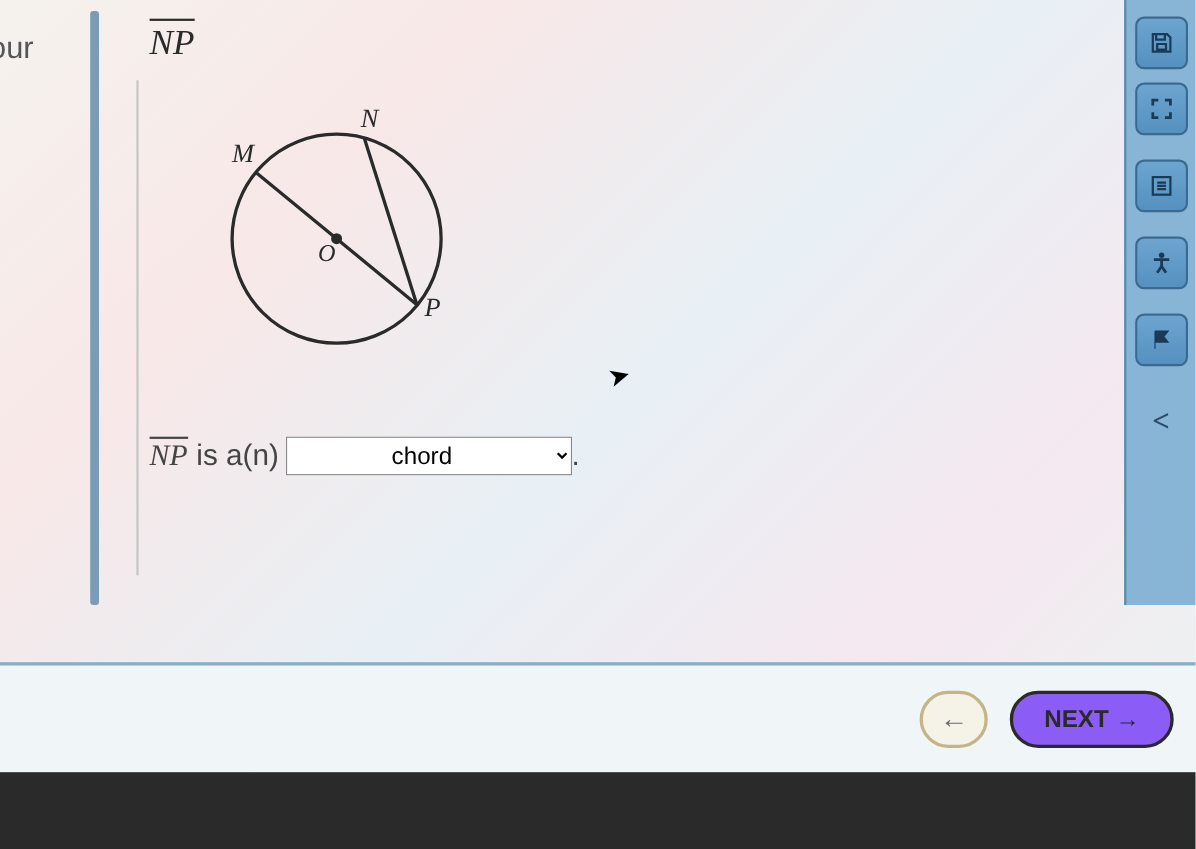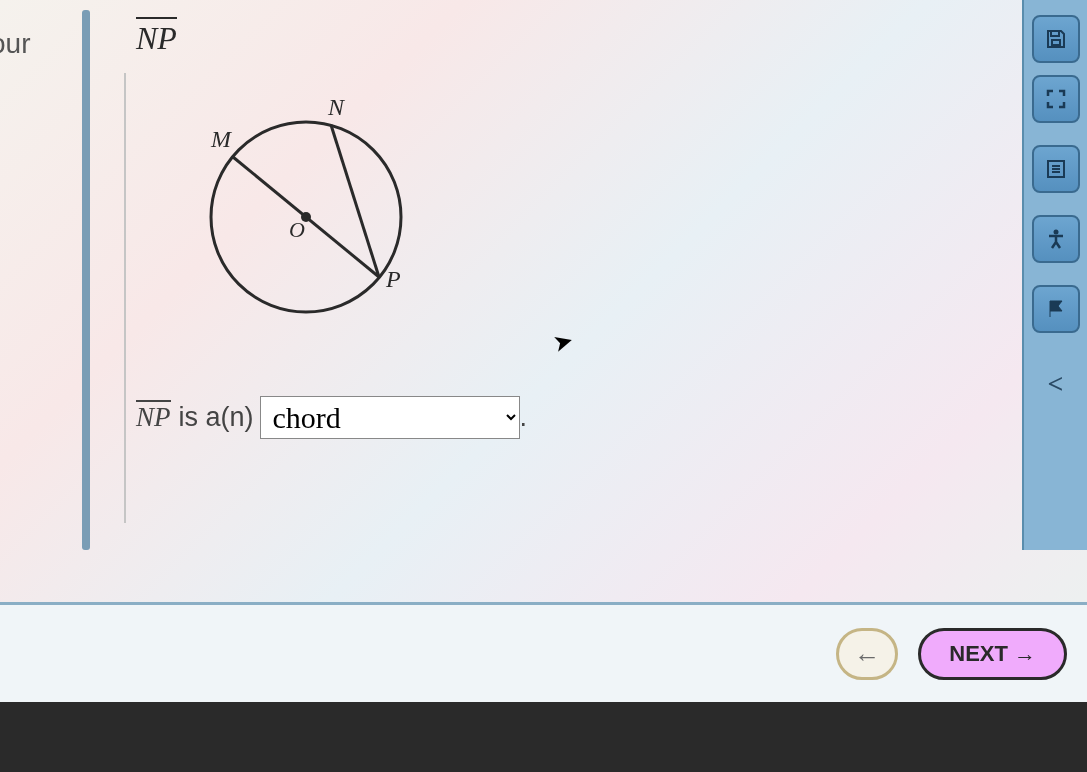--- a/index.html
+++ b/index.html
@@ -98,27 +98,28 @@
     .answer-segment::before {
       content: "";
       position: absolute;
       top: -2px;
       left: 0;
       right: 0;
       height: 2px;
       background: #444;
     }
     .dropdown {
-      font-size: 30px;
+      font-size: 22px;
       padding: 3px 8px;
       border: 1px solid #888;
       background: #fff;
-      font-family: Liberation Serif, serif;
+      font-family: Liberation Sans, sans-serif;
       margin-left: 6px;
       width: 260px;
+      text-align: center;
     }
     .right-toolbar {
       position: absolute;
       right: 0;
       top: 0;
       width: 65px;
       height: 550px;
       background: #88b5d5;
       border-left: 2px solid #5a8dad;
       padding-top: 15px;
@@ -180,21 +181,21 @@
       justify-content: center;
       color: #6a6a6a;
       font-size: 26px;
       cursor: pointer;
     }
     .next-btn {
       height: 52px;
       padding: 0 28px;
       border: 3px solid #2a2a2a;
       border-radius: 28px;
-      background: #f0abfc;
+      background: #8b5cf6;
       display: flex;
       align-items: center;
       justify-content: center;
       color: #2a2a2a;
       font-size: 22px;
       font-weight: bold;
       font-family: Arial, sans-serif;
       cursor: pointer;
       gap: 6px;
     }

